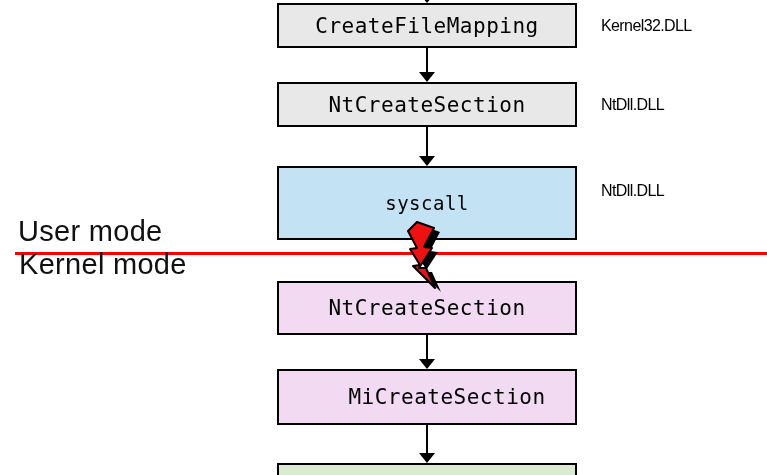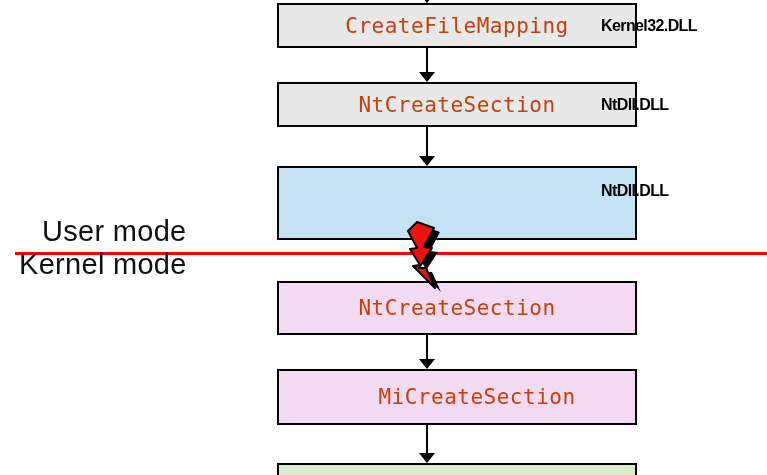--- a/index.html
+++ b/index.html
@@ -7,42 +7,42 @@
     position: relative;
     width: 767px;
     height: 475px;
     background: #ffffff;
     overflow: hidden;
     font-family: "Liberation Sans", sans-serif;
   }
   .flow-box {
     position: absolute;
     left: 277px;
-    width: 360px;
+    width: 300px;
     box-sizing: border-box;
     border: 2px solid #000;
     display: flex;
     flex-direction: column;
     align-items: center;
     justify-content: center;
     font-family: "DejaVu Sans Mono", monospace;
     font-size: 21px;
-    color: #c2410c;
+    color: #000000;
     letter-spacing: 0.5px;
     z-index: 2;
   }
   .flow-box .asm-line {
     font-size: 19px;
     line-height: 25px;
   }
   .module-label {
     position: absolute;
     left: 601px;
     font-family: "Liberation Sans", sans-serif;
-    font-weight: bold;
+    font-weight: normal;
     font-size: 16px;
     letter-spacing: -0.6px;
     color: #000;
     z-index: 2;
     white-space: nowrap;
   }
   .mode-label {
     position: absolute;
     font-family: "Liberation Sans", sans-serif;
     font-size: 29px;
@@ -100,24 +100,25 @@
 
   <div class="flow-box" style="top: 82px; height: 45px; background-color: rgb(232, 232, 232);">
     <span>NtCreateSection</span>
   </div>
   <div class="module-label" style="top:96px;">NtDll.DLL</div>
 
   <div class="arrow-stem" style="top:127px;height:30px;"></div>
   <div class="arrow-head" style="top:156px;"></div>
 
   <div class="flow-box" style="top: 166px; height: 74px; background-color: rgb(195, 226, 243);">
+    <span class="asm-line">syscall</span>
   </div>
   <div class="module-label" style="top:182px;">NtDll.DLL</div>
 
-  <div class="mode-label" style="left:42px;top:215px;">User mode</div>
+  <div class="mode-label" style="left:18px;top:215px;">User mode</div>
   <div class="divider" style="background-color: rgb(254, 0, 0);"></div>
   <div class="mode-label" style="left:19px;top:248px;">Kernel mode</div>
 
   <svg class="bolt" width="52" height="74" viewBox="0 0 52 74">
     <path d="M13 1 L30 7 L20 26 L28 27 L15 47 L22 47 L31 67 L9 45 L16 44 L6 28 L13 27 L4 10 Z" fill="#000" transform="translate(6,4)"></path>
     <path d="M13 1 L30 7 L20 26 L28 27 L15 47 L22 47 L31 67 L9 45 L16 44 L6 28 L13 27 L4 10 Z" fill="#ee1111" stroke="#000" stroke-width="2" stroke-linejoin="round"></path>
   </svg>
 
   <div class="flow-box" style="top: 281px; height: 54px; background-color: rgb(242, 218, 242);">
     <span>NtCreateSection</span>

